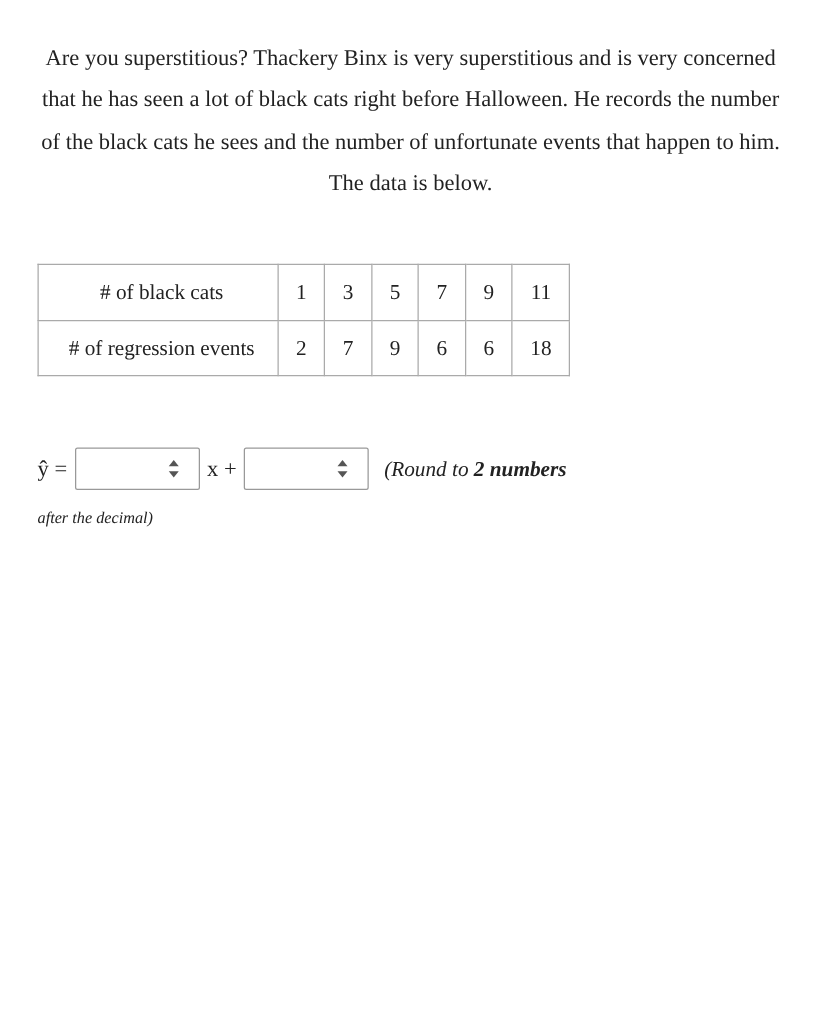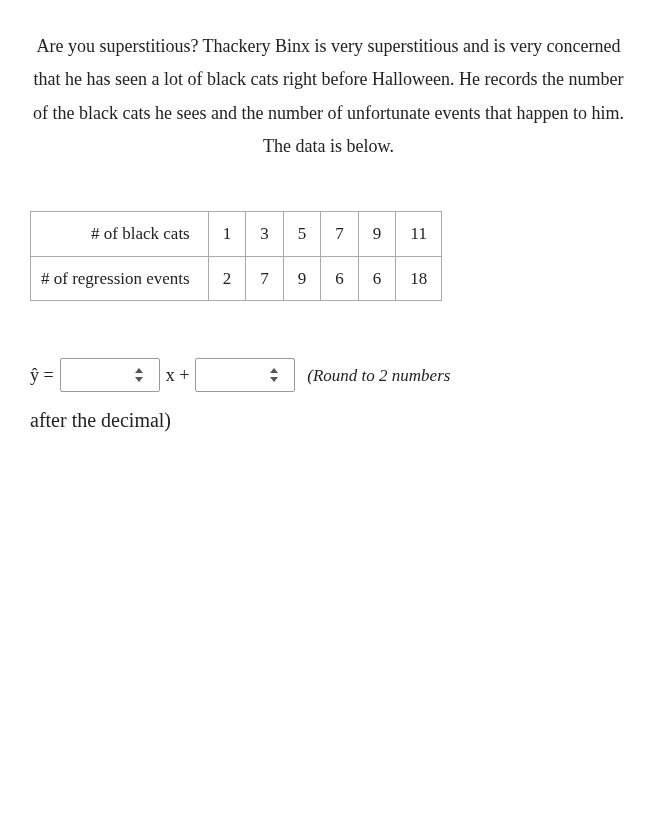--- a/index.html
+++ b/index.html
@@ -35,22 +35,22 @@
     }
 
     table td {
       border: 1px solid #aaaaaa;
       padding: 6px 14px;
       text-align: center;
       min-width: 30px;
     }
 
     table td.row-label {
-      text-align: right;
-      padding-left: 10px;
+      text-align: center;
+      padding-left: 24px;
       padding-right: 18px;
       min-width: 160px;
     }
 
     .question-part {
       margin: 4px 0 18px 0;
     }
 
     .equation-line {
       display: flex;
@@ -101,25 +101,26 @@
       display: block;
     }
 
     .round-note {
       font-style: italic;
       font-size: 17px;
       margin-left: 6px;
     }
 
     .round-note strong {
-      font-weight: normal;
+      font-weight: bold;
     }
 
     .after-decimal {
-      font-size: 20px;
+      font-style: italic;
+      font-size: 13px;
       margin-top: 4px;
     }
   </style>
 </head>
 <body>
 
 
 
 
 <p class="paragraph">Are you superstitious? Thackery Binx is very superstitious and is very concerned that he has seen a lot of black cats right before Halloween. He records the number of the black cats he sees and the number of unfortunate events that happen to him. The data is below.</p>

